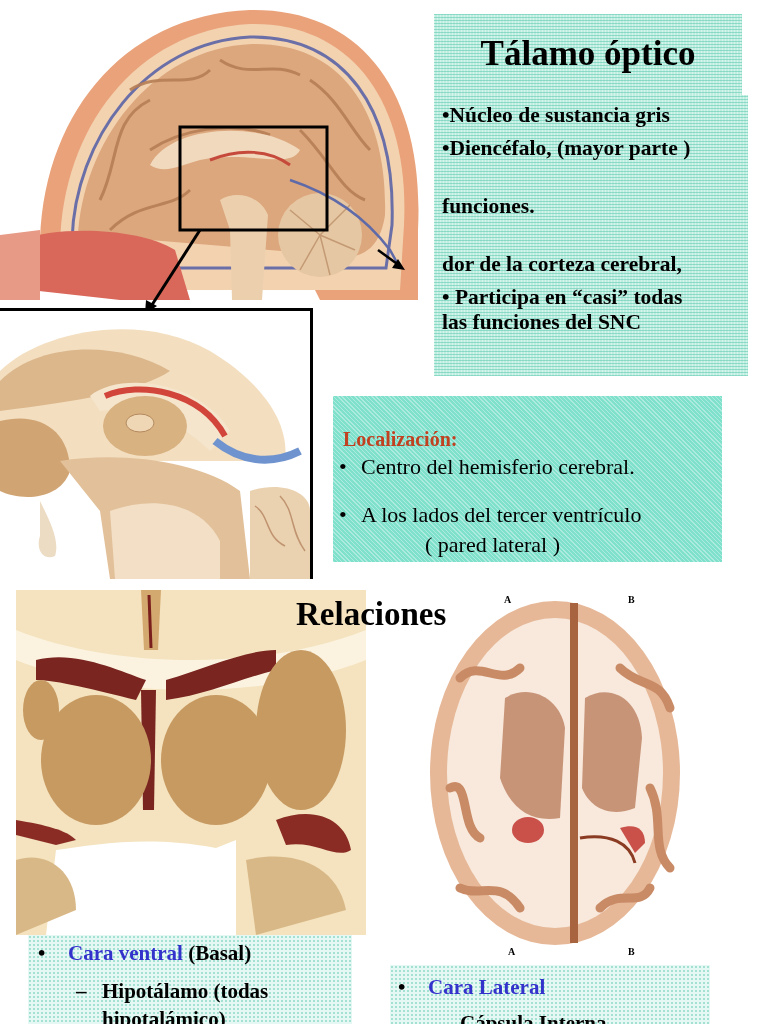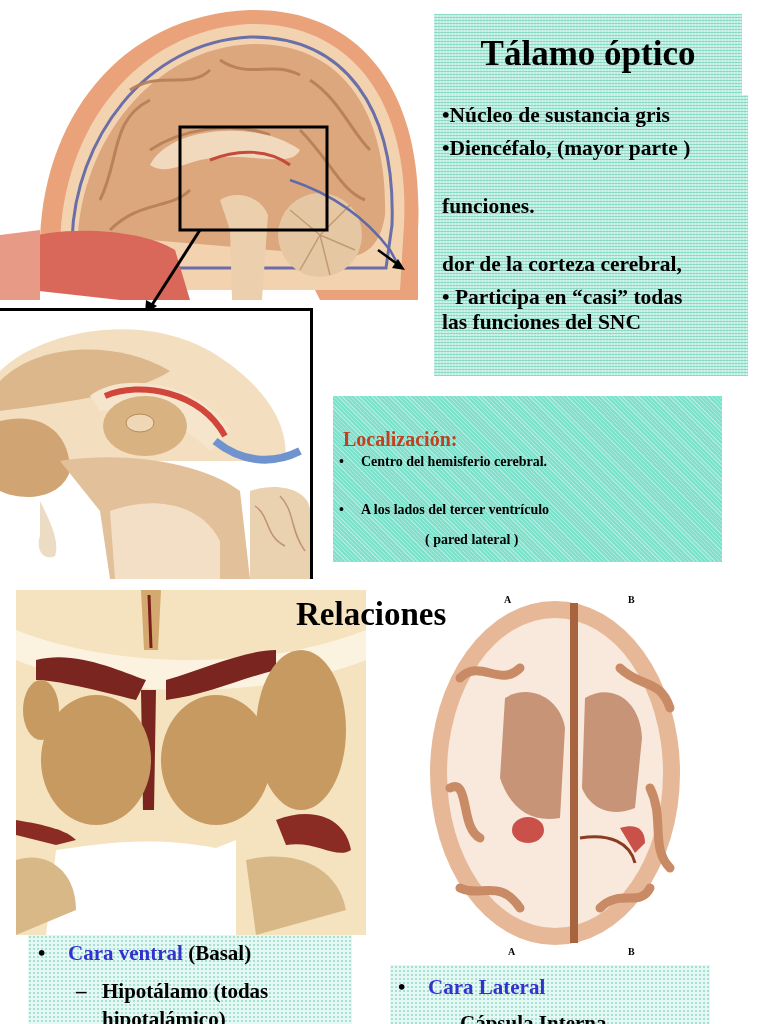--- a/index.html
+++ b/index.html
@@ -33,21 +33,21 @@
   .title-text {
     position:absolute; left:0; right:0; top:20px; text-align:center;
     font-size:35px; font-weight:bold;
   }
   .bullets-box { left:434px; top:95px; width:314px; height:281px; }
   .bullets-box ul { list-style:none; margin:0; padding:8px 8px 0 8px; }
   .bullets-box li { font-size:21.5px; font-weight:bold; line-height:25px; margin-bottom:8px; }
 
   .loc-box { left:333px; top:396px; width:389px; height:166px; }
   .loc-title { position:absolute; left:10px; top:8px; font-size:20px; font-weight:bold; color:#c04020;margin-top:24px; }
-  .loc-item { position:absolute; left:6px; font-size:14px; font-weight:bold; }
+  .loc-item { position:absolute; left:6px; font-size:22px; font-weight:normal; }
   .loc-item .dot { display:inline-block; width:22px; }
 
   .rel-title { left:296px; top:596px; font-size:33px; font-weight:bold; }
 
   .ventral-box { left:28px; top:935px; width:324px; height:100px; }
   .lateral-box { left:390px; top:965px; width:320px; height:70px; }
   .blue { color:#3333cc;margin-top:7px; }
   .b-line { position:absolute; font-size:21px; font-weight:bold; white-space:nowrap; }
 
   

